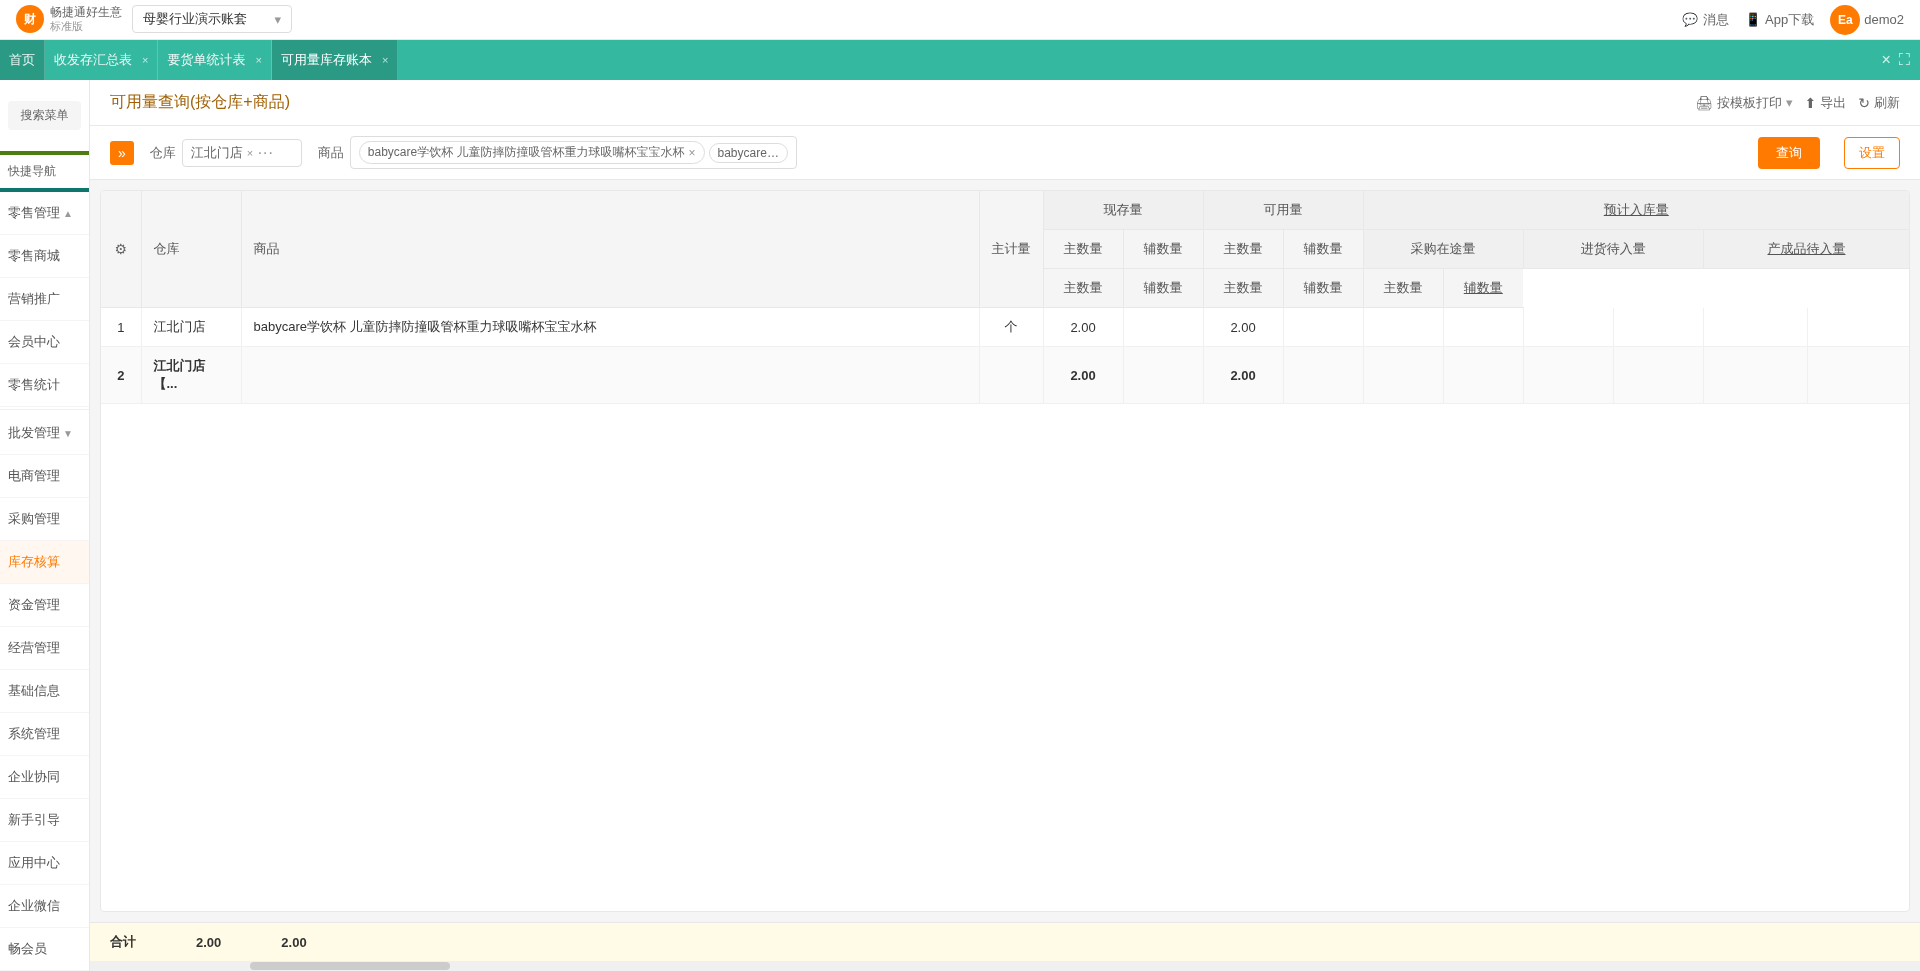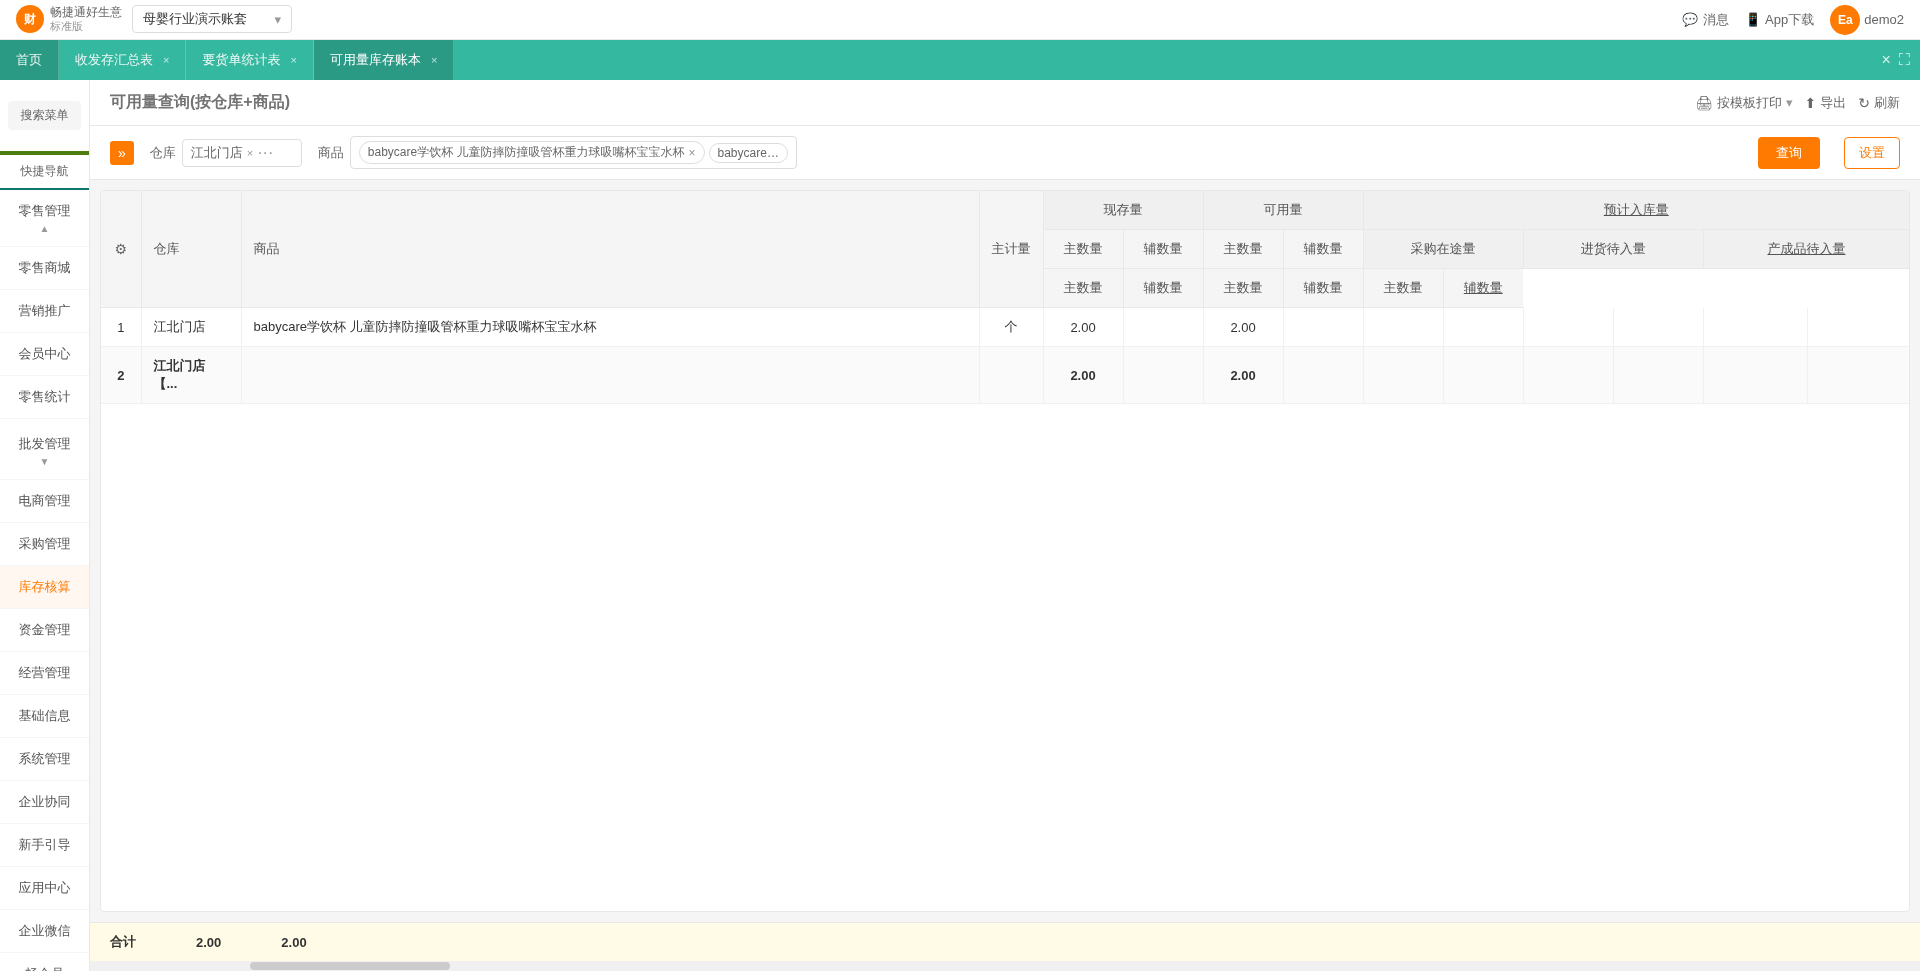--- a/index.html
+++ b/index.html
@@ -90,21 +90,21 @@
     
     .nav-tabs {
       height: 40px;
       background: #35b8a0;
       display: flex;
       align-items: stretch;
     }
     .nav-tab {
       display: flex;
       align-items: center;
-      padding: 0 16px;
+      padding: 0 9px;
       color: rgba(255,255,255,0.9);
       font-size: 13px;
       cursor: pointer;
       border-right: 1px solid rgba(255,255,255,0.2);
       gap: 6px;
       position: relative;
       text-align: center;
     }
     .nav-tab.active {
       background: #2a9a85;
@@ -159,32 +159,32 @@
       border-radius: 4px;
       font-size: 12px;
       color: #666;
       cursor: pointer;
       text-align: center;
     }
     .sidebar-nav-btn {
       padding: 8px;
       font-size: 12px;
       color: #666;
-      text-align: center;
-      cursor: pointer;
-      border-bottom: 2px solid #0f766e;
+      text-align: left;
+      cursor: pointer;
+      border-bottom: 4px solid #0f766e;
     }
     .sidebar-item {
       padding: 12px 8px;
       font-size: 13px;
       color: #555;
       text-align: center;
       cursor: pointer;
       display: flex;
-      flex-direction: column;
+      flex-direction: row;
       align-items: center;
       gap: 3px;
       border-bottom: 1px solid #f5f5f5;
     }
     .sidebar-item.active {
       background: #fff7f0;
       color: #ff7a00;
     }
     .sidebar-item .arrow {
       font-size: 10px;
@@ -209,22 +209,22 @@
     .page-header {
       background: #fff;
       padding: 12px 20px;
       display: flex;
       align-items: center;
       justify-content: space-between;
       border-bottom: 1px solid #e8e8e8;
     }
     .page-title {
       font-size: 16px;
-      font-weight: bold;
-      color: #737373;
+      font-weight: normal;
+      color: #a16207;
     }
     .page-header-actions {
       display: flex;
       align-items: center;
       gap: 12px;
     }
     .action-btn {
       display: flex;
       align-items: center;
       gap: 4px;

